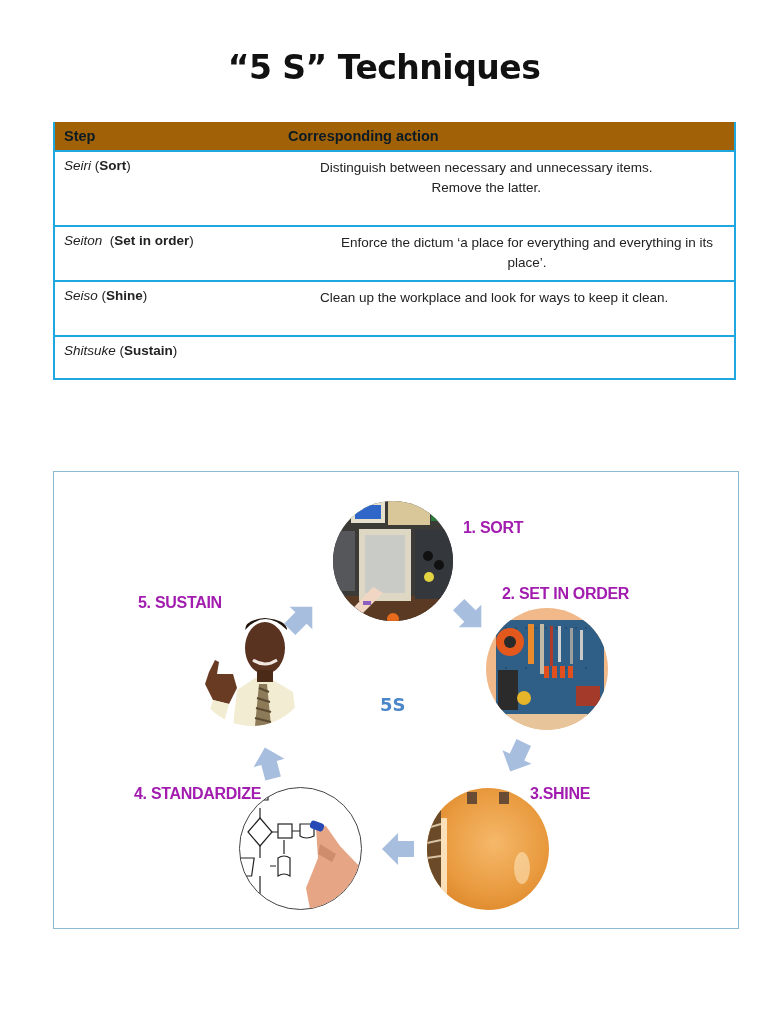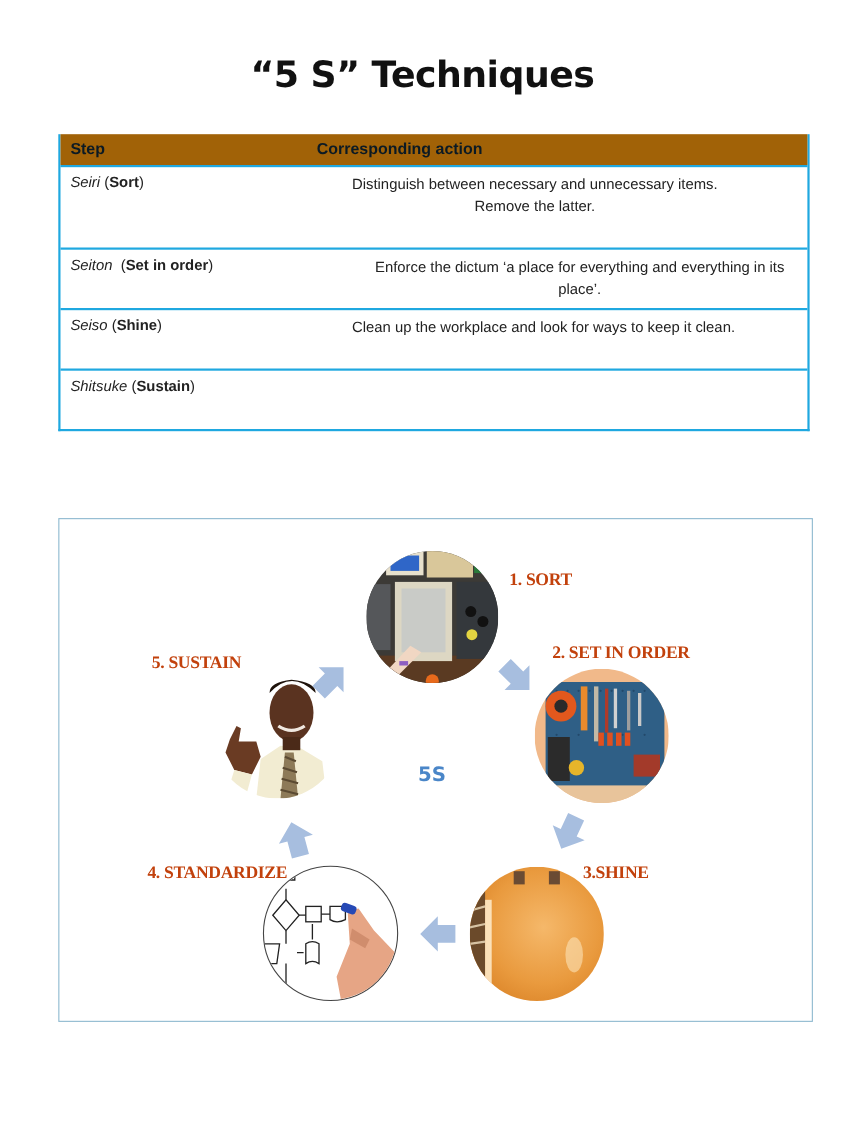--- a/index.html
+++ b/index.html
@@ -9,21 +9,21 @@
   .thead { height:28px; background:#a16207; position:relative; }
   .thead span { position:absolute; top:6px; font-weight:bold; font-size:14.5px; color:#0b1a24; }
   .row { position:relative; border-top:2px solid #1FA8E0; box-sizing:border-box;text-align:center; }
   .row:first-of-type { border-top:none; }
   .cell-step { position:absolute; left:9px; top:6px; font-size:13.5px; color:#222; }
   .cell-step i { font-style:italic; }
   .cell-step b { font-weight:bold; }
   .cell-action { position:absolute; left:221px; top:6px; font-size:13.5px; line-height:20px; color:#222;margin-left:44px; }
   .diagram { position:absolute; left:53px; top:471px; width:686px; height:458px; border:1.5px solid #8DB8CF; box-sizing:border-box; }
   .circle { position:absolute; border-radius:50%; overflow:hidden; }
-  .label { position:absolute; font-family:Liberation Serif, serif; font-weight:bold; font-size:16px; color:#c2410c; letter-spacing:-0.3px; white-space:nowrap; }
+  .label { position:absolute; font-family:Liberation Sans, sans-serif; font-weight:bold; font-size:16px; color:#a21caf; letter-spacing:-0.3px; white-space:nowrap; }
   .center5s { position:absolute; font-family:"DejaVu Sans", sans-serif; font-weight:bold; font-size:18px; color:#4A86C8; }
   .arrow { position:absolute; width:40px; height:40px; }
 </style>
 </head>
 <body>
 
 <div class="title">“5 S” Techniques</div>
 
 <div class="table">
   <div class="thead">
@@ -43,21 +43,21 @@
     <div class="cell-action">
         <div>Enforce the dictum ‘a place for everything and everything in its place’.</div>
       </div>
   </div>
   <div class="row" style="height:55px">
     <div class="cell-step"><i>Seiso</i><span> (</span><b>Shine</b><span>)</span></div>
     <div class="cell-action">
         <div>Clean up the workplace and look for ways to keep it clean.</div>
       </div>
   </div>
-  <div class="row" style="height:55px">
+  <div class="row" style="height:43px">
     <div class="cell-step"><i>Shitsuke</i><span> (</span><b>Sustain</b><span>)</span></div>
   </div>
 </div>
 
 <div class="diagram">
 
   <div class="circle" style="left:279px;top:29px;width:120px;height:120px;">
     <svg width="120" height="120" viewBox="0 0 120 120">
       <rect width="120" height="120" fill="#3c3a36"></rect>
       <rect x="0" y="95" width="120" height="25" fill="#5a3a22"></rect>

